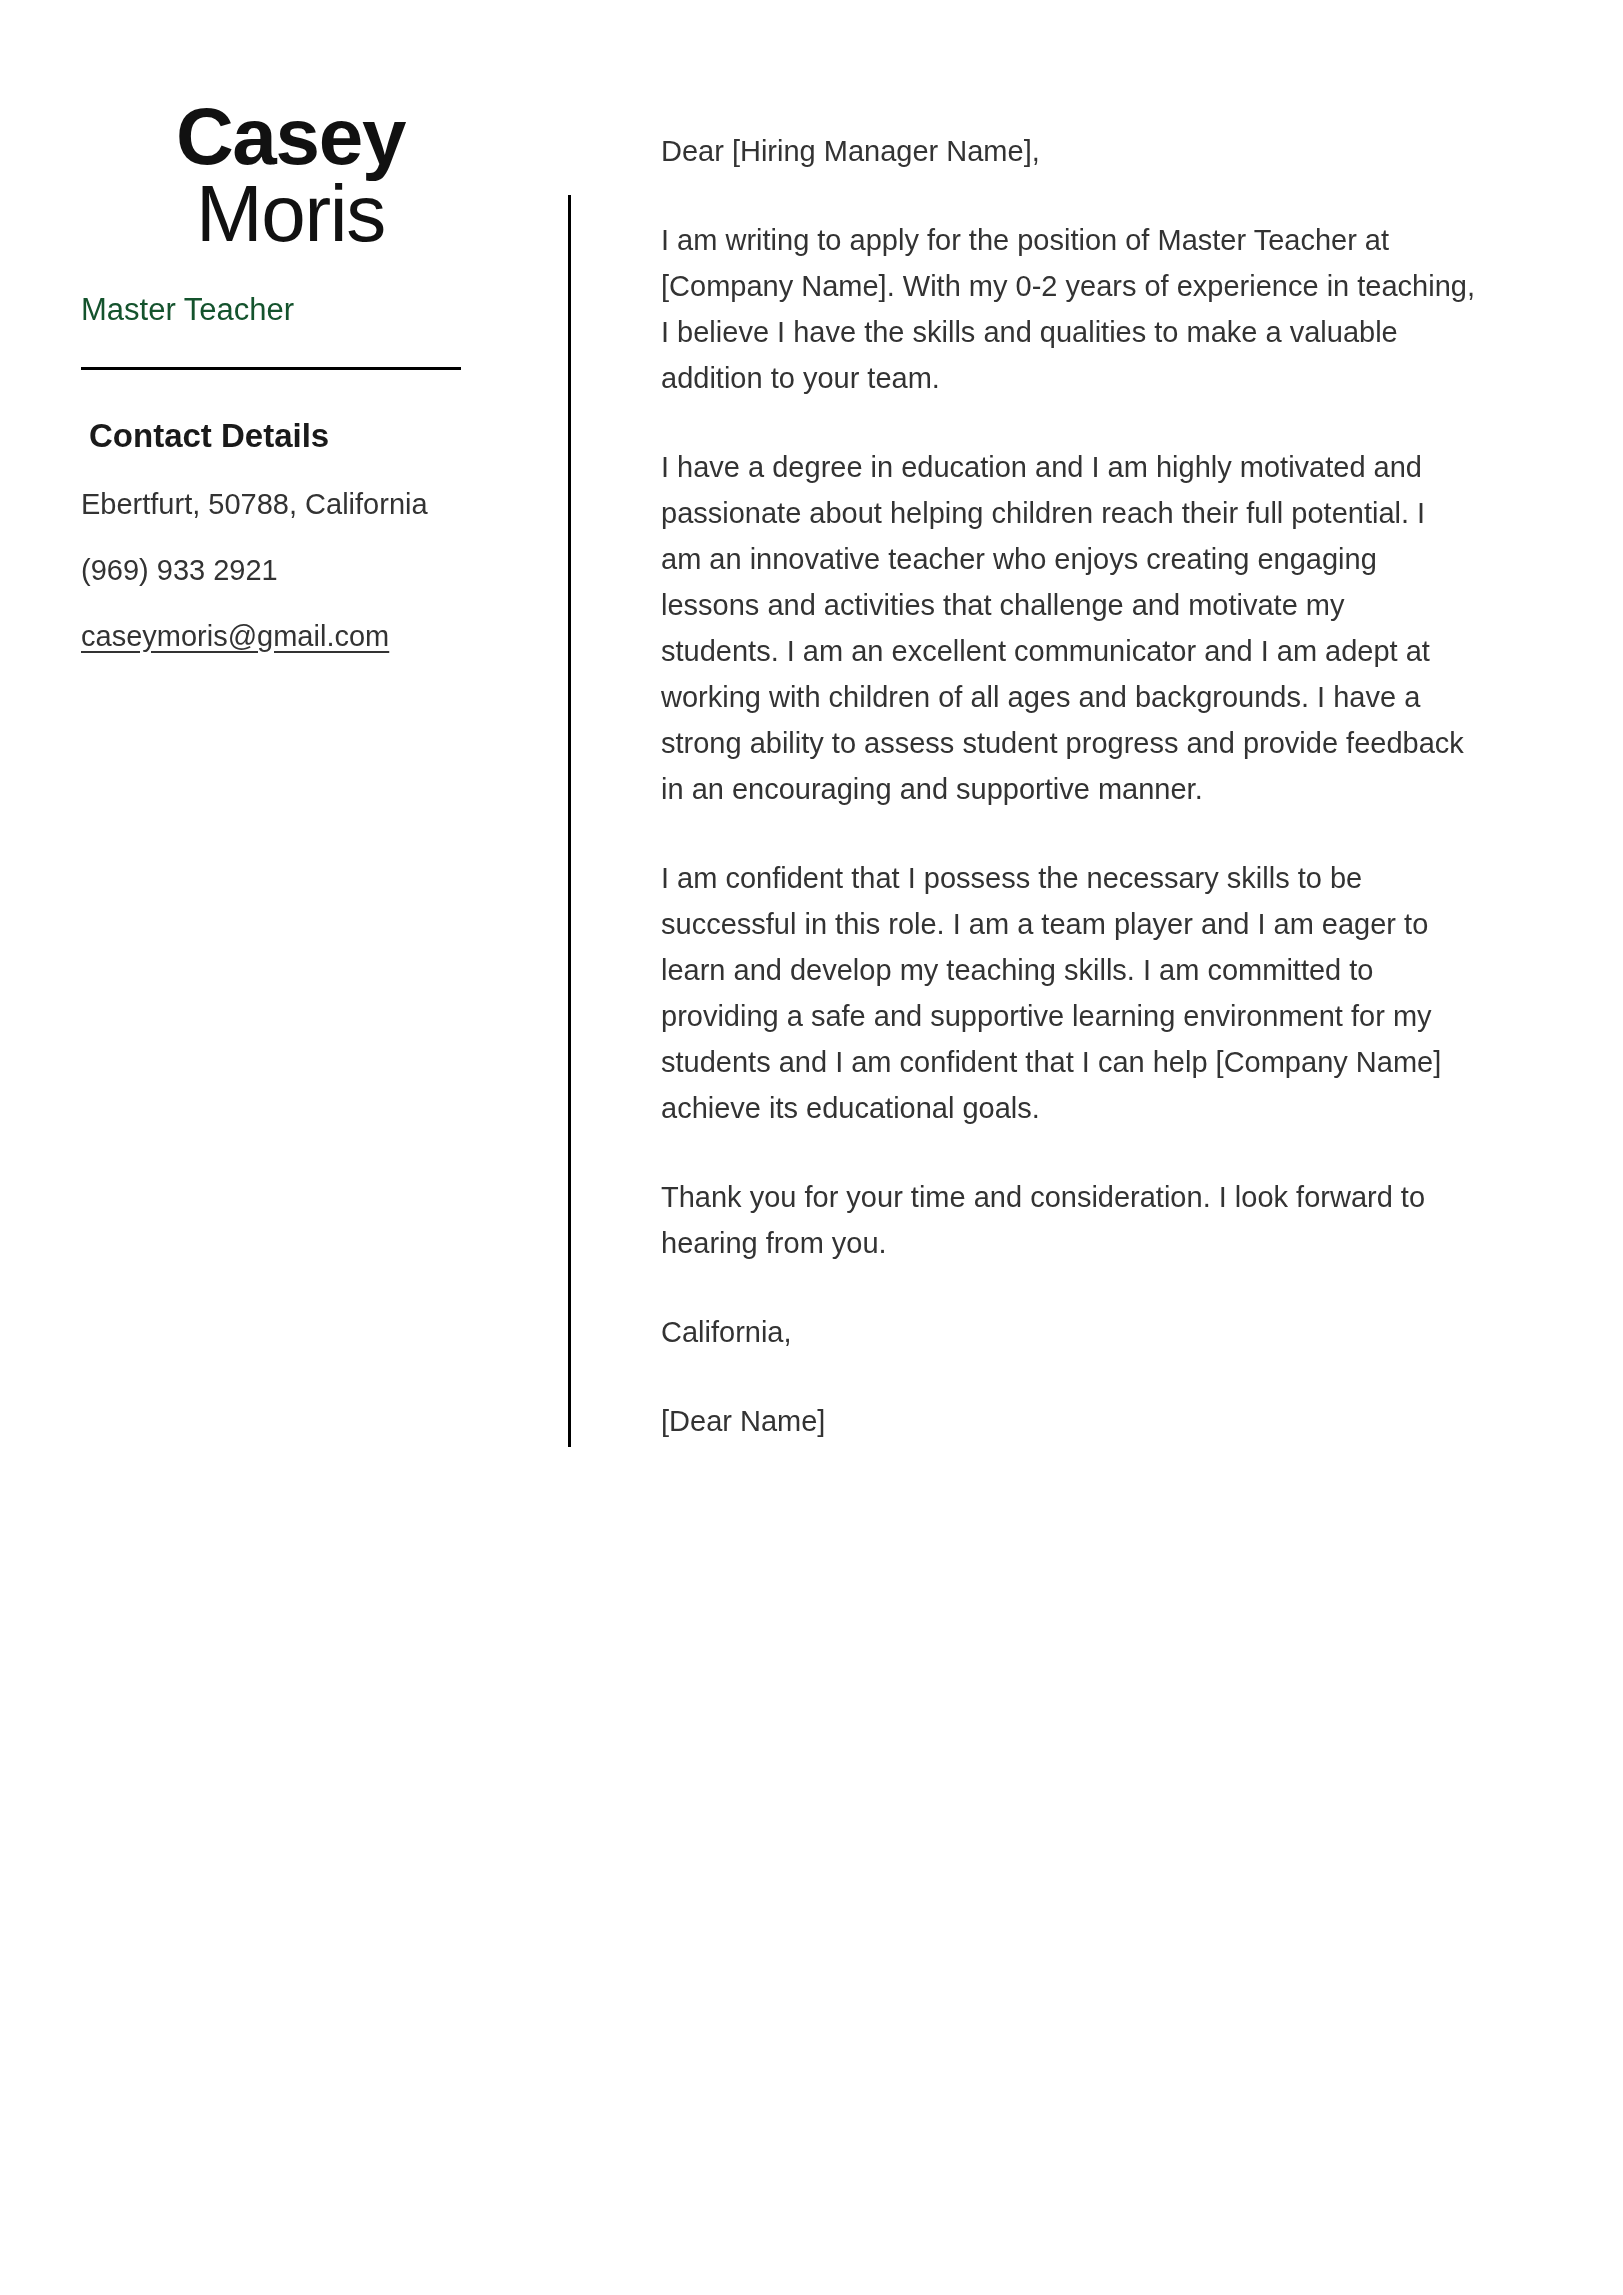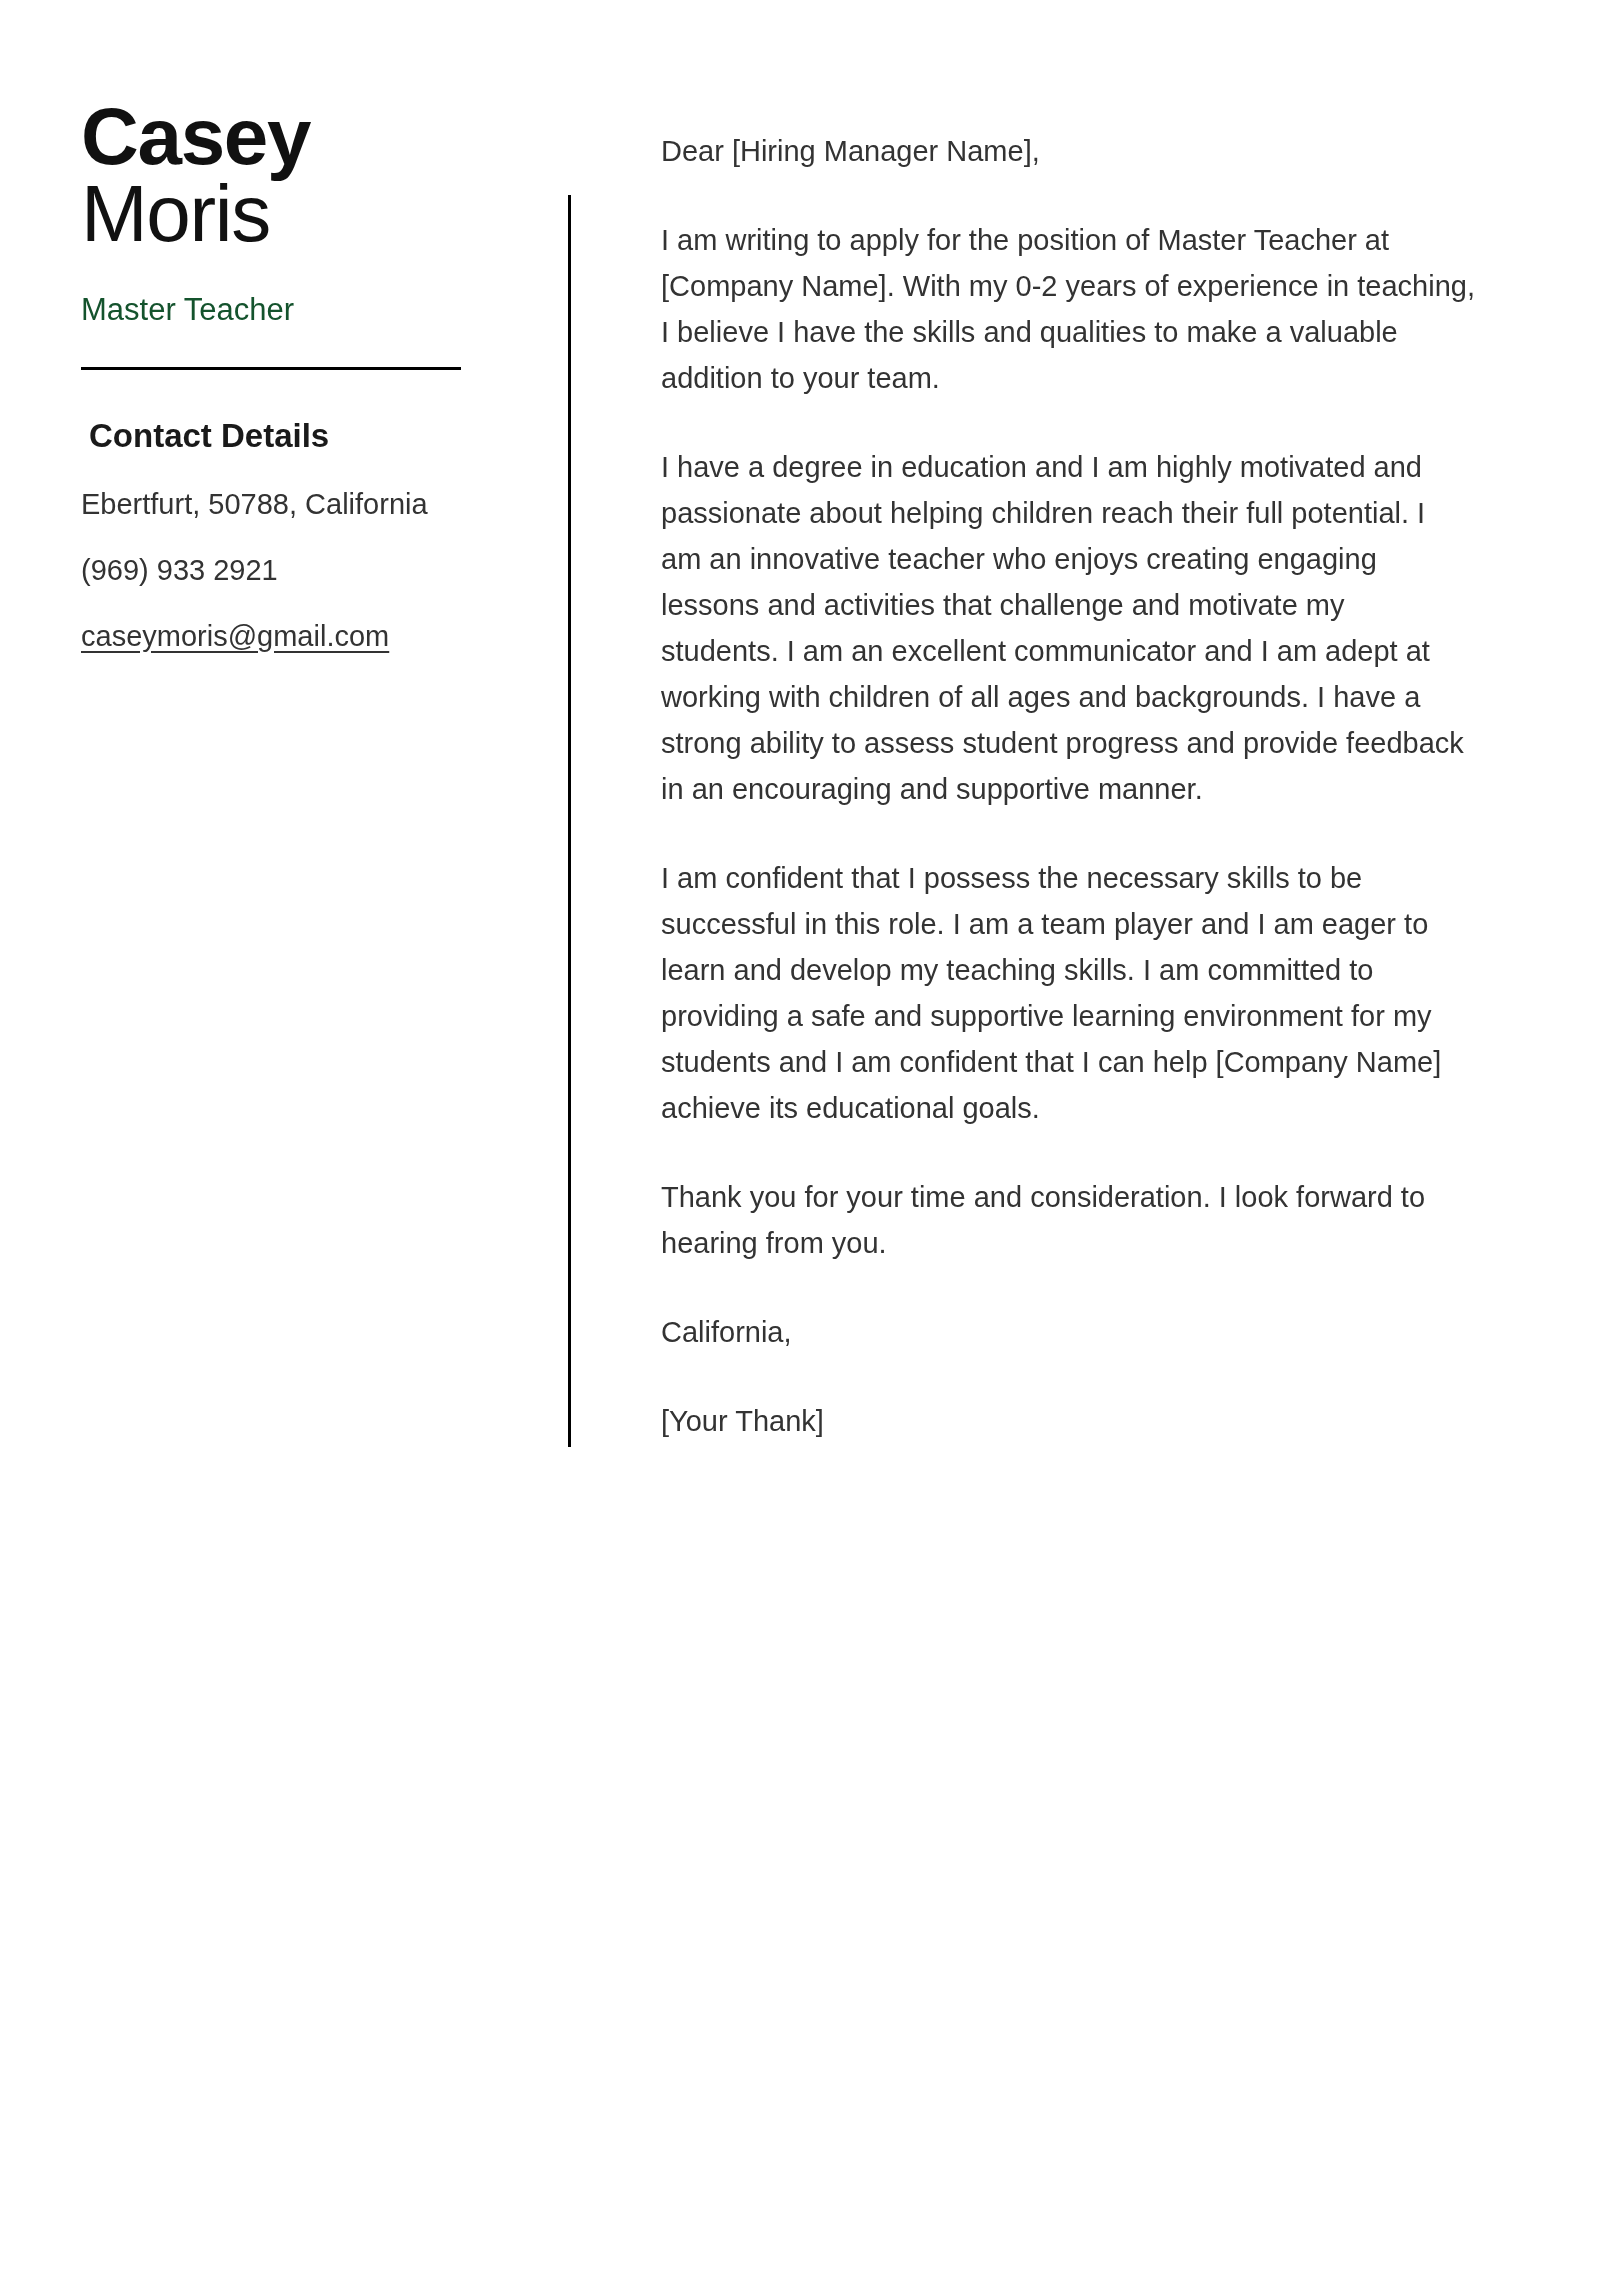--- a/index.html
+++ b/index.html
@@ -20,20 +20,21 @@
     position: absolute;
     left: 81px; top: 98px;
     width: 419px;
   }
   .name {
     margin: 0;
     font-size: 80px;
     line-height: 77px;
     color: #111111;
     letter-spacing: -1.3px;
+    text-align: center;
   }
   .name .first { display: block; font-weight: 700; }
   .name .last  { display: block; font-weight: 400; }
   .job-title {
     margin-top: 39px;
     font-size: 31px;
     line-height: 38px;
     color: #14532d;
     font-weight: 400;
   }
@@ -134,17 +135,17 @@
 in an encouraging and supportive manner.</p>
     <p>I am confident that I possess the necessary skills to be
 successful in this role. I am a team player and I am eager to
 learn and develop my teaching skills. I am committed to
 providing a safe and supportive learning environment for my
 students and I am confident that I can help [Company Name]
 achieve its educational goals.</p>
     <p>Thank you for your time and consideration. I look forward to
 hearing from you.</p>
     <p>California,</p>
-    <p>[Your Thank]</p>
+    <p>[Dear Name]</p>
   </main>
 
 </div>
 
 
 </body></html>

